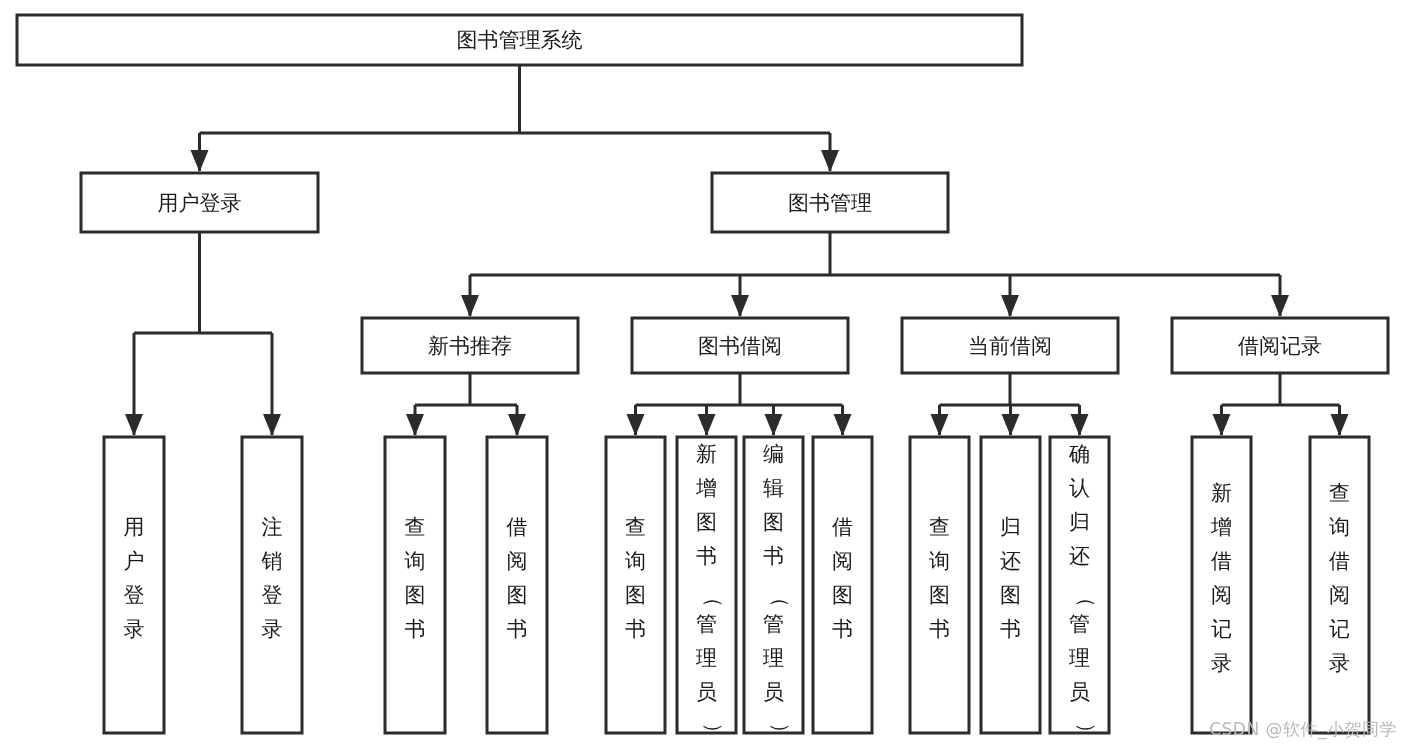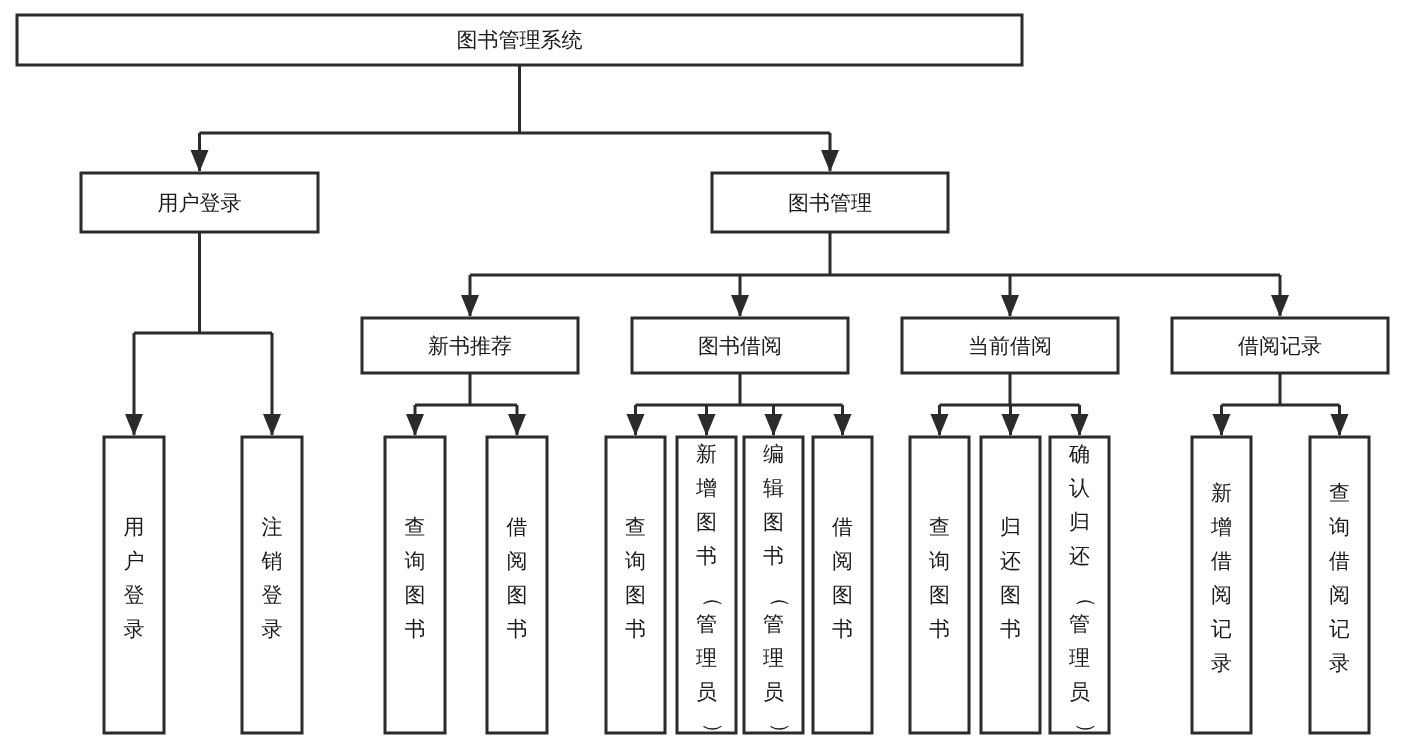--- a/index.html
+++ b/index.html
@@ -260,13 +260,14 @@
           <rect x="1310" y="437" width="59" height="296" class="node-rect"></rect>
           <text x="1339.5" y="500" class="node-label-vertical">查</text>
           <text x="1339.5" y="534" class="node-label-vertical">询</text>
           <text x="1339.5" y="568" class="node-label-vertical">借</text>
           <text x="1339.5" y="602" class="node-label-vertical">阅</text>
           <text x="1339.5" y="636" class="node-label-vertical">记</text>
           <text x="1339.5" y="670" class="node-label-vertical">录</text>
         </g>
       </g>
   </svg>
+  <div class="watermark">CSDN @软件_小贺同学</div>
 </div>
 
 </body></html>

